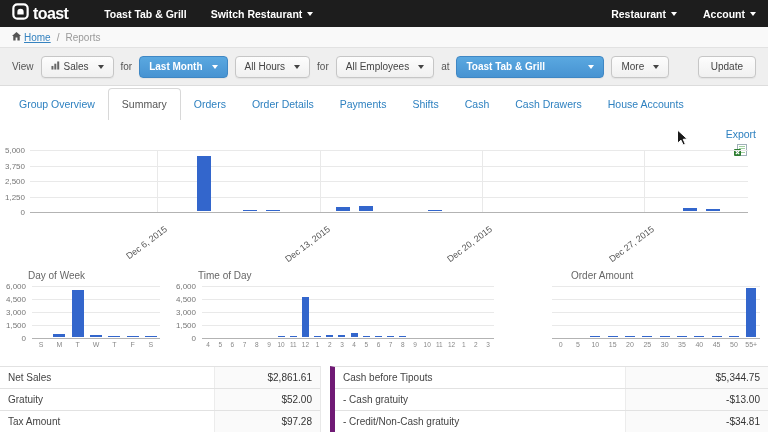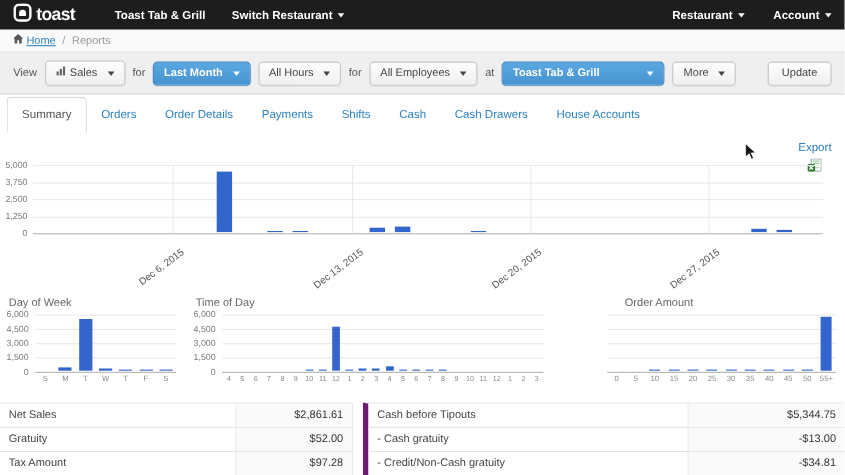--- a/index.html
+++ b/index.html
@@ -45,21 +45,21 @@
   
   .yaxis{position:absolute;}
   .ytick{position:absolute;right:2px;transform:translateY(-50%);font-size:8px;color:#777;white-space:nowrap;}
   .plot{position:absolute;}
   .hgrid{position:absolute;left:0;right:0;height:1px;background:#e9e9e9;}
   .hgrid.axis{background:#b3b3b3;}
   .vgrid{position:absolute;top:0;bottom:0;width:1px;background:#e9e9e9;}
   .bar{position:absolute;bottom:1px;background:#3366cc;}
   .main-xlabels{position:absolute;left:30px;top:214px;width:718px;height:40px;font-size:9px;color:#555;}
   .main-xlabel{position:absolute;width:72px;text-align:right;transform:rotate(-37deg);transform-origin:100% 0;}
-  .chart-title{position:absolute;font-size:10px;color:#666;}
+  .chart-title{position:absolute;font-size:10px;color:#666;margin-left:20px;}
   .xlabels-flex{position:absolute;display:flex;font-size:7px;color:#888;}
   .xlabels-flex span{flex:1;text-align:center;}
 
   
   .table{position:absolute;top:366px;font-size:10px;color:#444;border-top:1px solid #e2e2e2;box-sizing:border-box;}
   .trow{display:flex;height:22px;border-bottom:1px solid #e2e2e2;align-items:stretch;background:#fff;box-sizing:border-box;}
   .tlabel{flex:1;padding-left:8px;display:flex;align-items:center;}
   .tvalue{text-align:right;padding-right:8px;border-left:1px solid #ececec;background:#fafafa;color:#333;
           display:flex;align-items:center;justify-content:flex-end;box-sizing:border-box;}
   #table-left{left:0;width:321px;border-right:1px solid #e8e8e8;}
@@ -147,20 +147,21 @@
         <span class="caret"></span>
     </span>
     <span class="btn">
       <span>More</span>
         <span class="caret"></span>
     </span>
     <span class="btn update">Update</span>
   </div>
 
   <nav class="tabsrow" id="tabs">
+      <div class="tab">Group Overview</div>
       <div class="tab active">Summary</div>
       <div class="tab">Orders</div>
       <div class="tab">Order Details</div>
       <div class="tab">Payments</div>
       <div class="tab">Shifts</div>
       <div class="tab">Cash</div>
       <div class="tab">Cash Drawers</div>
       <div class="tab">House Accounts</div>
     </nav>
 
@@ -286,21 +287,21 @@
       <span>8</span>
       <span>9</span>
       <span>10</span>
       <span>11</span>
       <span>12</span>
       <span>1</span>
       <span>2</span>
       <span>3</span>
     </div>
 
-  <div class="chart-title" style="left:568px;top:270px;">Order Amount</div>
+  <div class="chart-title" style="left:551px;top:270px;">Order Amount</div>
   <div class="plot" id="amt-plot" style="left:552px;top:286px;width:208px;height:52px;">
       <div class="hgrid" style="top: 0%;"></div>
       <div class="hgrid" style="top: 25%;"></div>
       <div class="hgrid" style="top: 50%;"></div>
       <div class="hgrid" style="top: 75%;"></div>
       <div class="hgrid axis" style="top: 100%;"></div>
       <div class="bar" style="width: 10px; height: 1px; left: 38px; background: rgb(51, 102, 204);"></div>
       <div class="bar" style="width: 10px; height: 1px; left: 56px; background: rgb(51, 102, 204);"></div>
       <div class="bar" style="width: 10px; height: 1px; left: 73px; background: rgb(51, 102, 204);"></div>
       <div class="bar" style="width: 10px; height: 1px; left: 90px; background: rgb(51, 102, 204);"></div>

